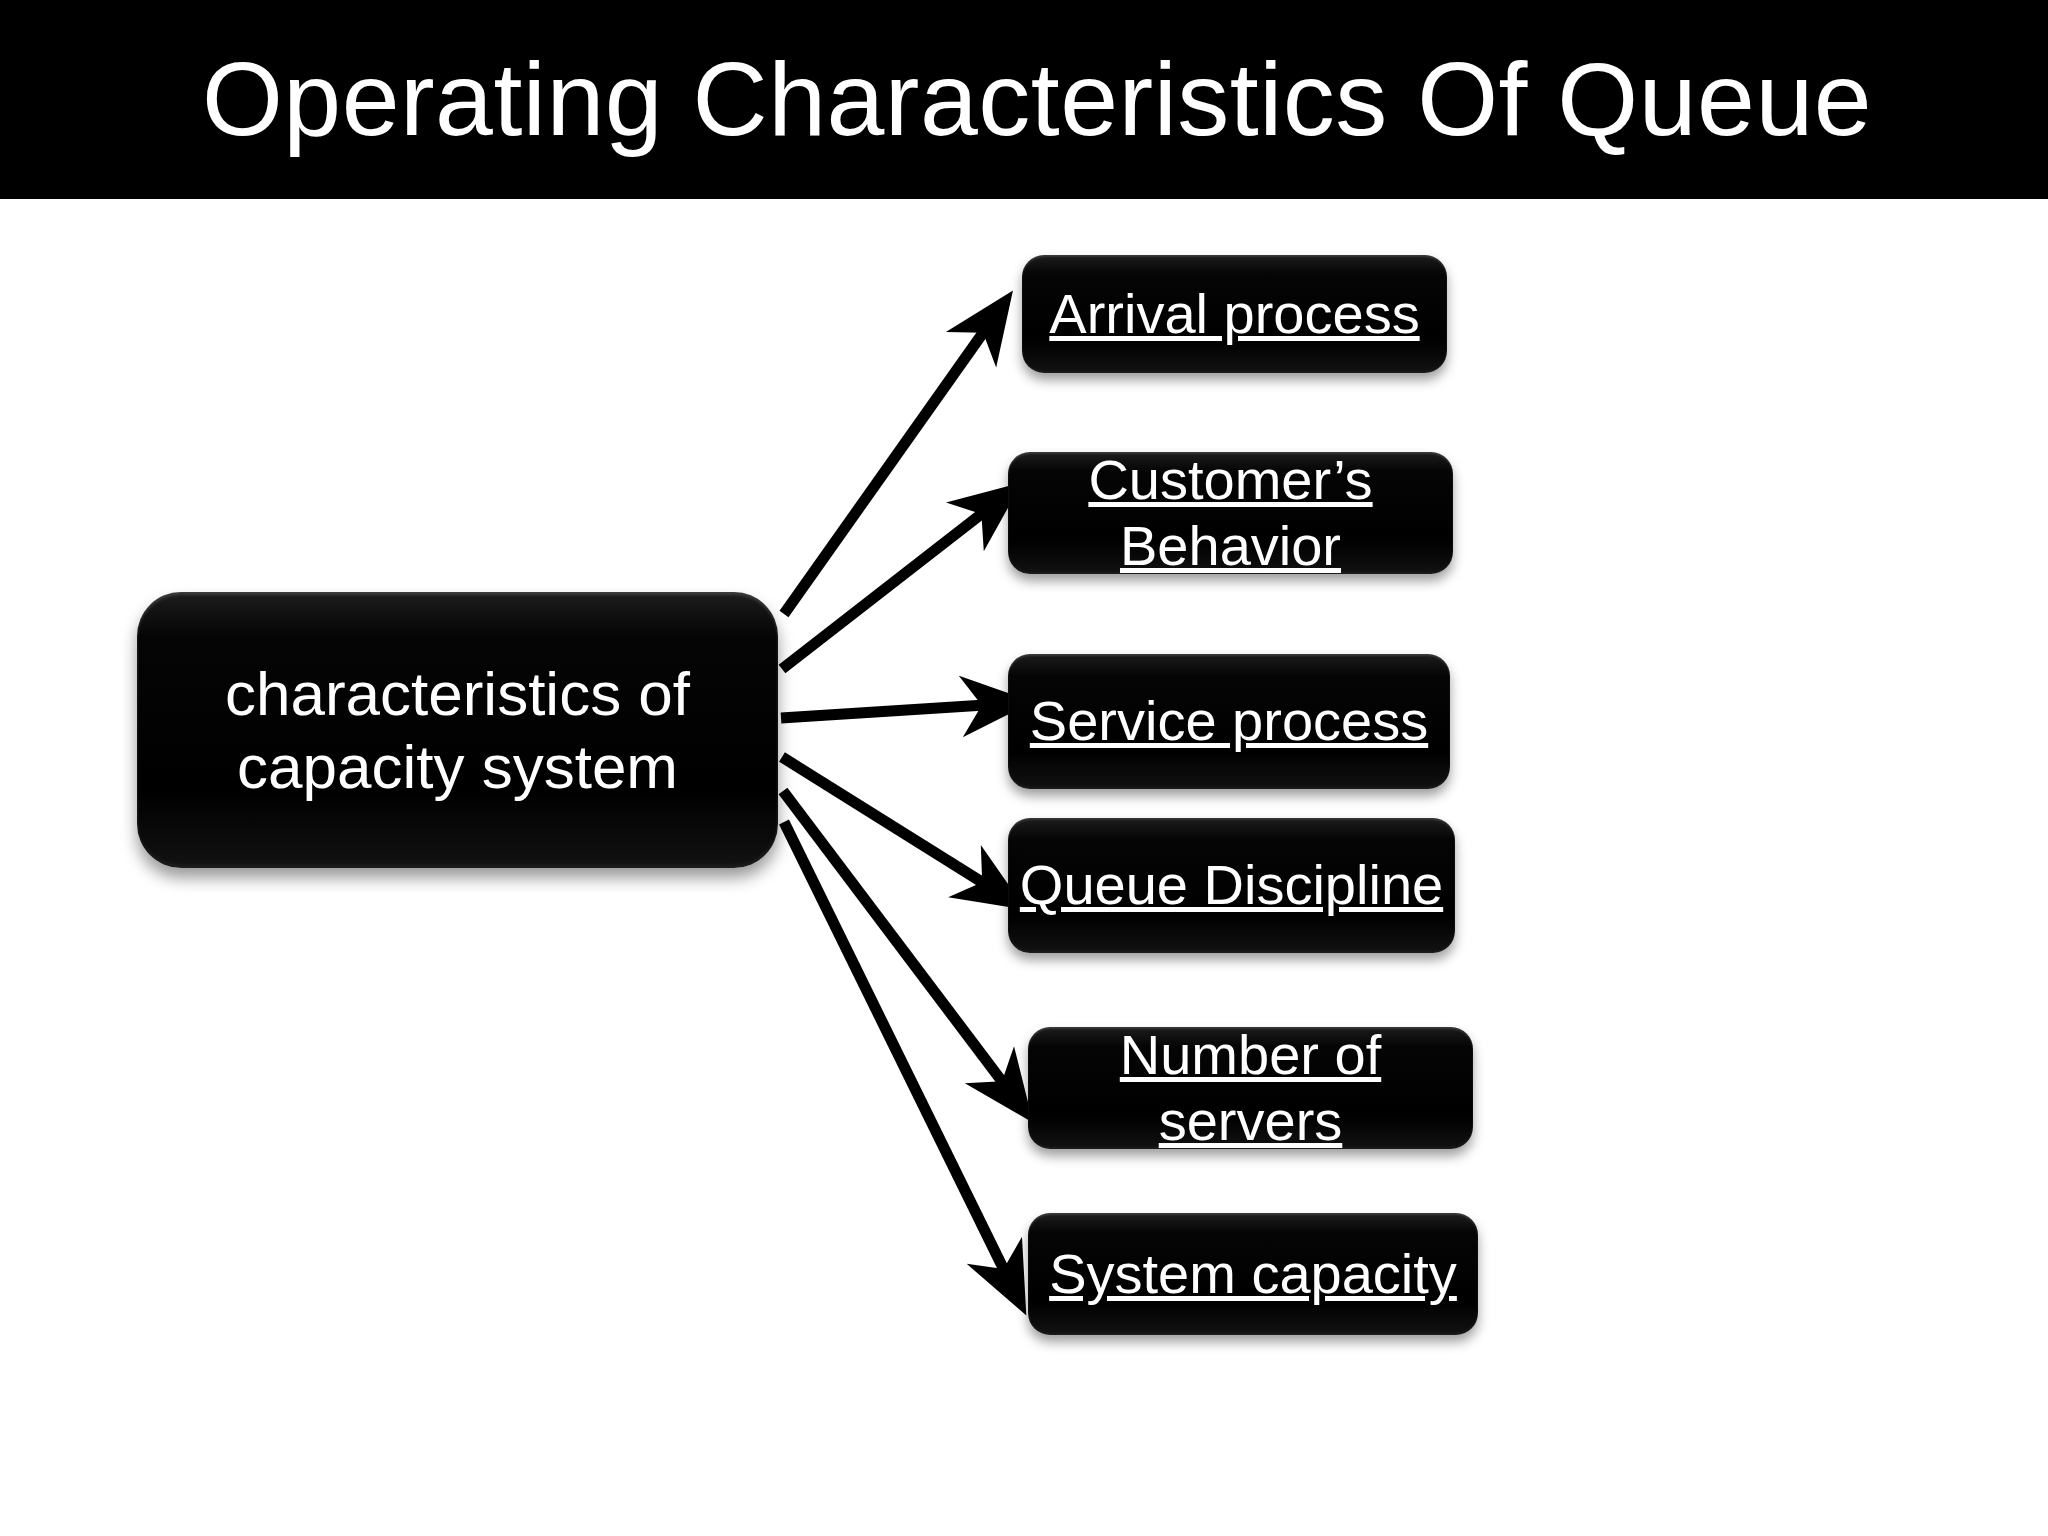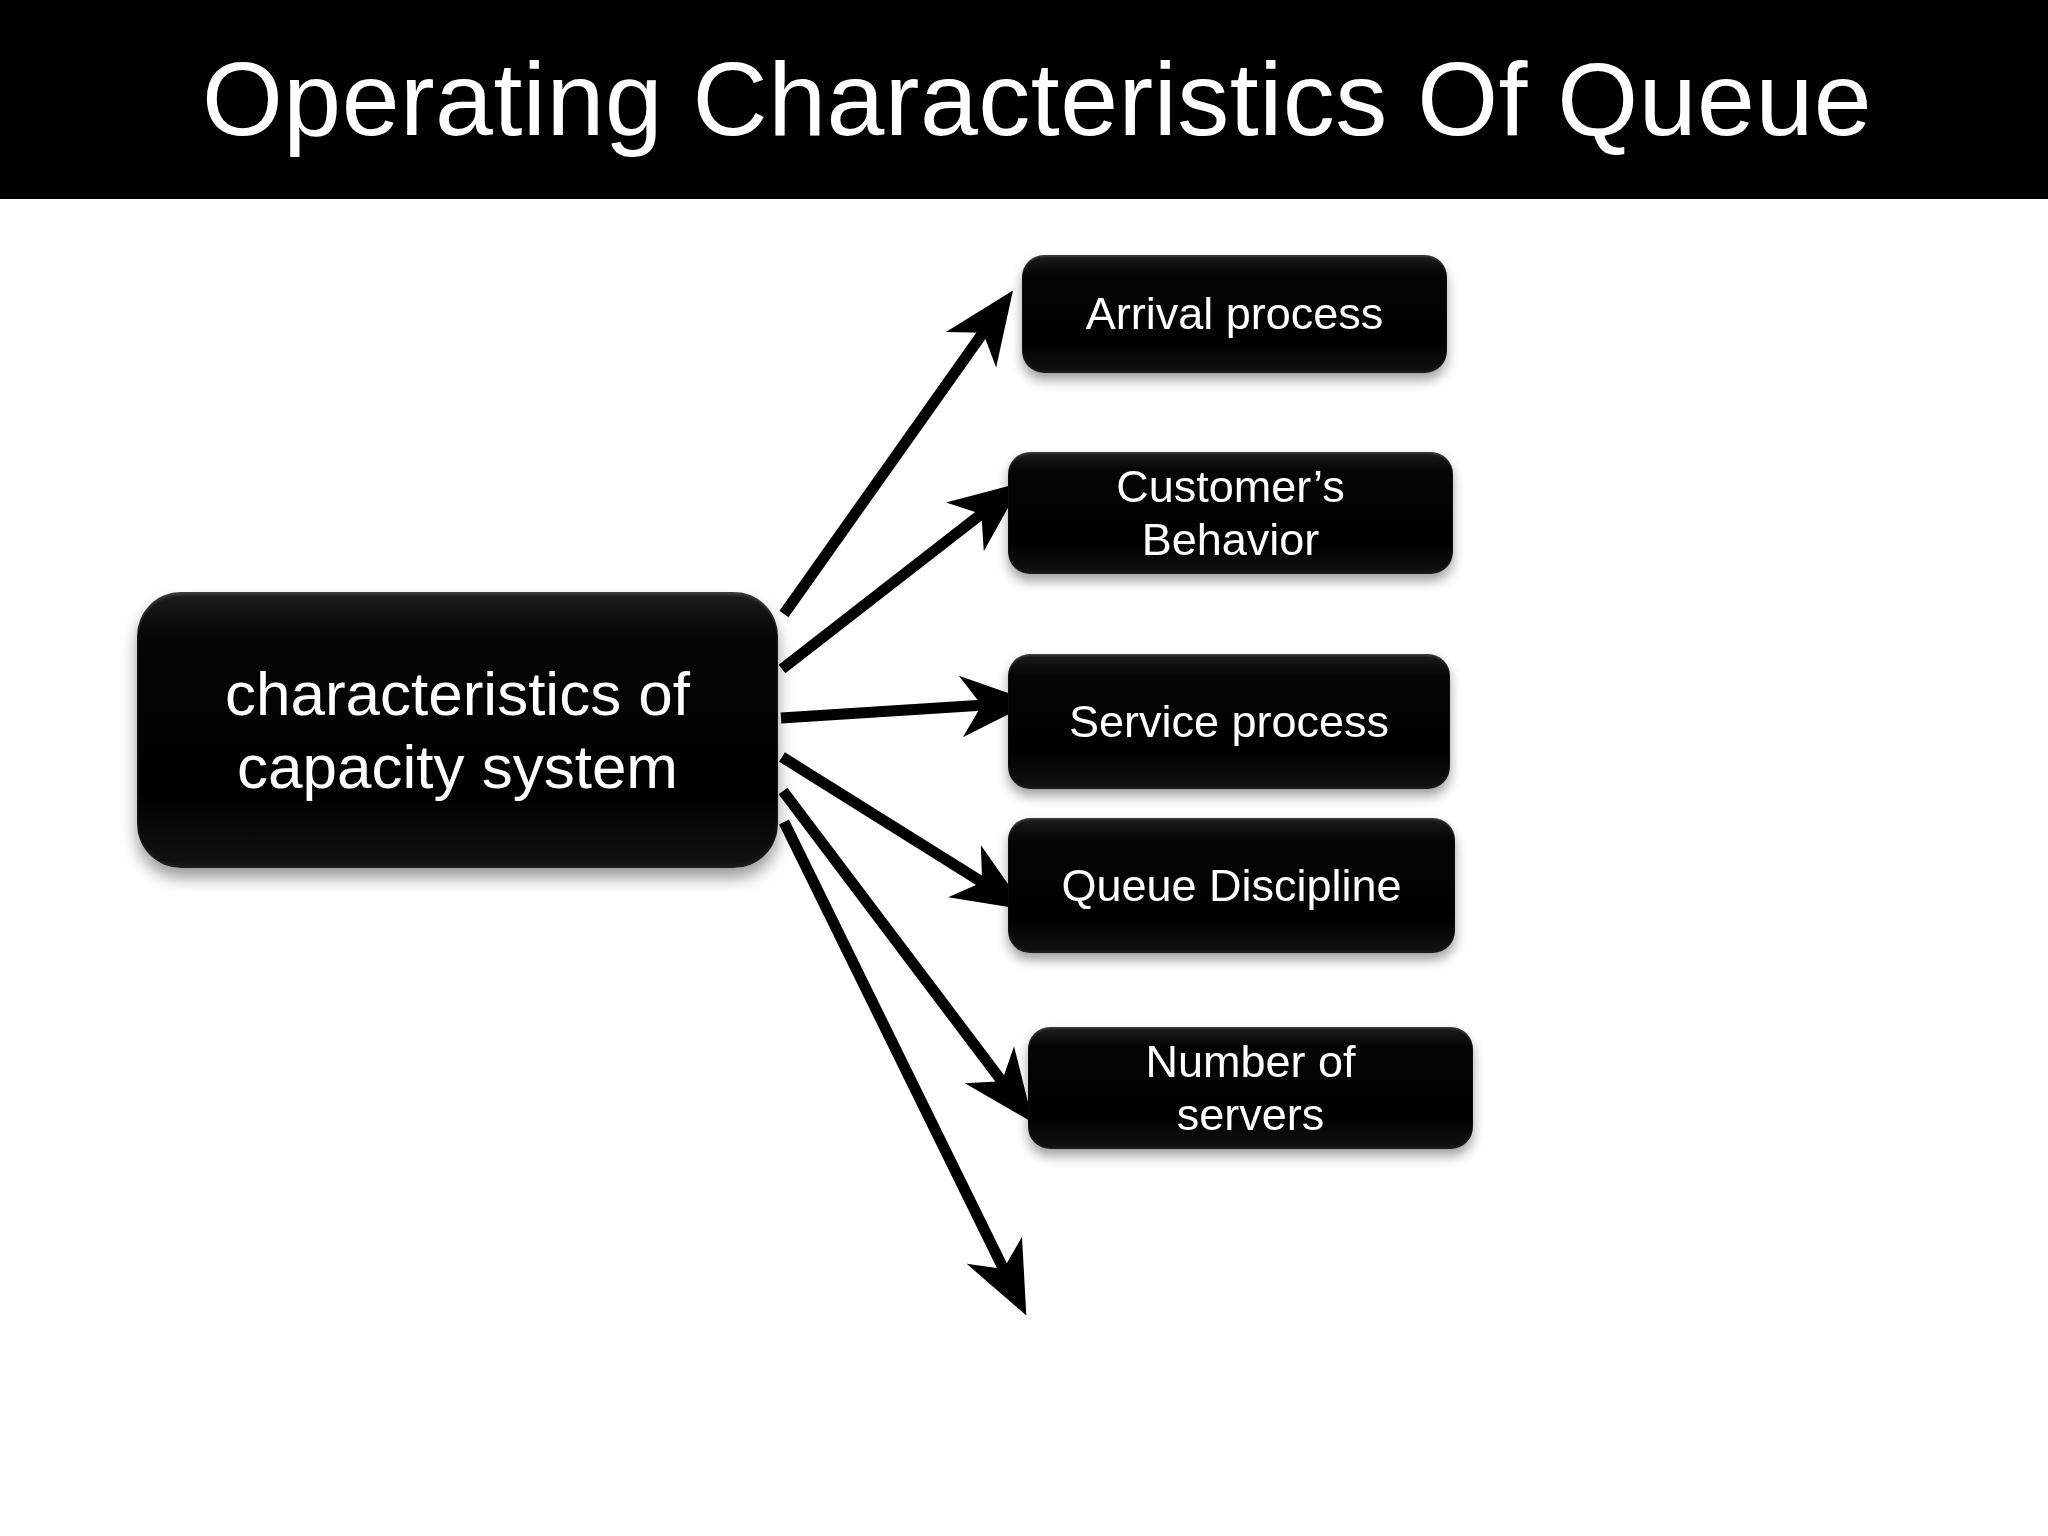--- a/index.html
+++ b/index.html
@@ -71,21 +71,21 @@
     border-radius: 44px;
     font-size: 62px;
     box-shadow: 0 10px 16px rgba(0,0,0,0.40),
                 inset 0 3px 3px rgba(255,255,255,0.14),
                 inset 0 -3px 4px rgba(255,255,255,0.06);
   }
   .node .node-label {
     display: block;
     white-space: pre-line;
   }
-  .leaf { font-size: 45px; }
+  .leaf { font-size: 56px; text-decoration: underline; }
 
   
   #node-root  { left: 137px; top: 592px;  width: 641px; height: 276px; }
   #node-1     { left: 1022px; top: 255px;  width: 425px; height: 118px; }
   #node-2     { left: 1008px; top: 452px;  width: 445px; height: 122px; }
   #node-3     { left: 1008px; top: 630px;  width: 442px; height: 135px; margin-top: 24px; }
   #node-4     { left: 1008px; top: 818px;  width: 447px; height: 135px; }
   #node-5     { left: 1028px; top: 1027px; width: 445px; height: 122px; }
   #node-6     { left: 1028px; top: 1213px; width: 450px; height: 122px; }
 </style>
@@ -134,14 +134,17 @@
 
   <div class="node leaf" id="node-5">
     <span class="node-label">Number of
 servers</span>
   </div>
 
   <div class="node leaf" id="node-4">
     <span class="node-label">Queue Discipline</span>
   </div>
 
+  <div class="node leaf" id="node-6">
+    <span class="node-label">System capacity</span>
+  </div>
 
 </div>
 
 </body></html>

